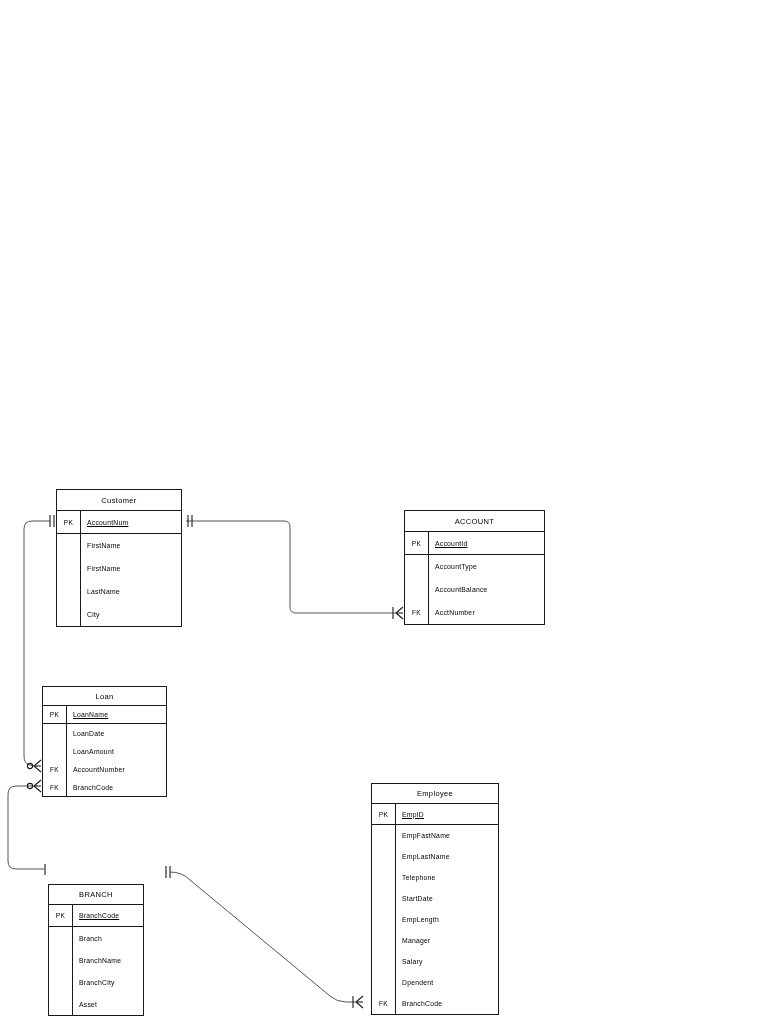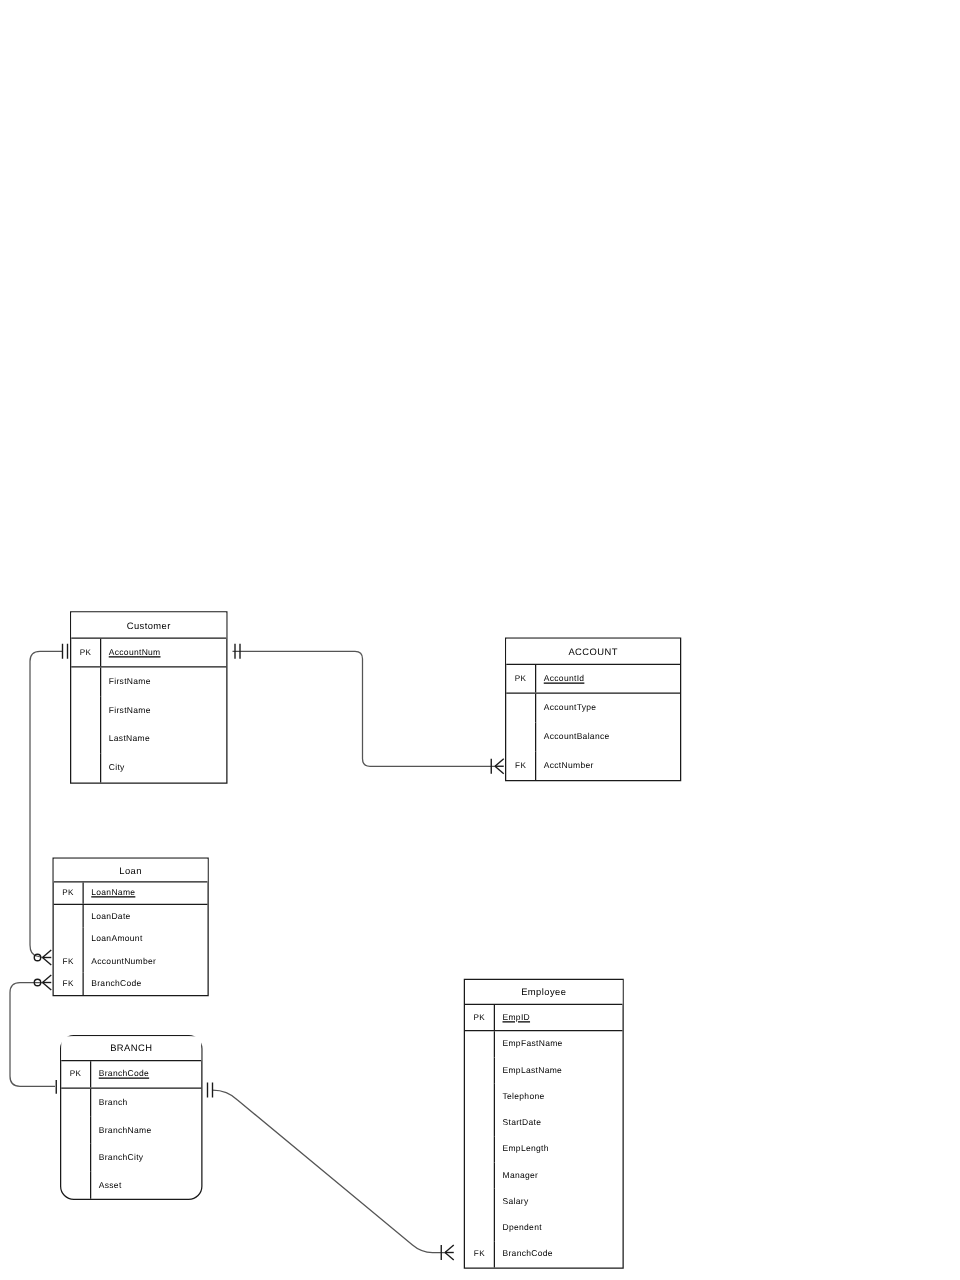--- a/index.html
+++ b/index.html
@@ -98,21 +98,21 @@
   #entity-customer .attr-row { height: 23px; }
 
   #entity-account  { left: 404px; top: 510px; width: 141px; }
   #entity-account .entity-title { height: 21px; }
   #entity-account .attr-row { height: 23px; }
 
   #entity-loan     { left: 42px;  top: 686px; width: 125px; }
   #entity-loan .entity-title { height: 19px; }
   #entity-loan .attr-row { height: 18px; }
 
-  #entity-branch   { left: 48px;  top: 828px; width: 114px; border-radius: 11px; }
+  #entity-branch   { left: 48px;  top: 884px; width: 96px; }
   #entity-branch .entity-title { height: 20px; }
   #entity-branch .attr-row { height: 22px; }
 
   #entity-employee { left: 361px; top: 783px; width: 128px; margin-left: 10px; }
   #entity-employee .entity-title { height: 20px; }
   #entity-employee .attr-row { height: 21px; }
 </style>
 </head>
 <body>
 

